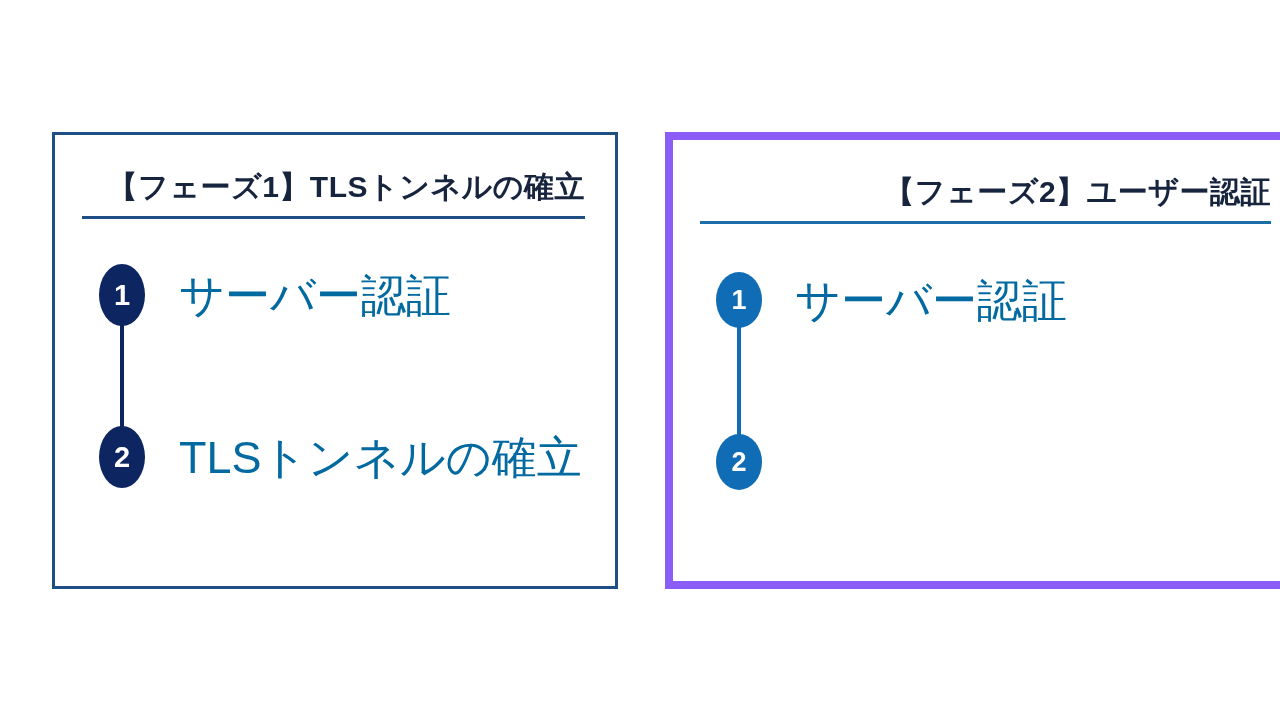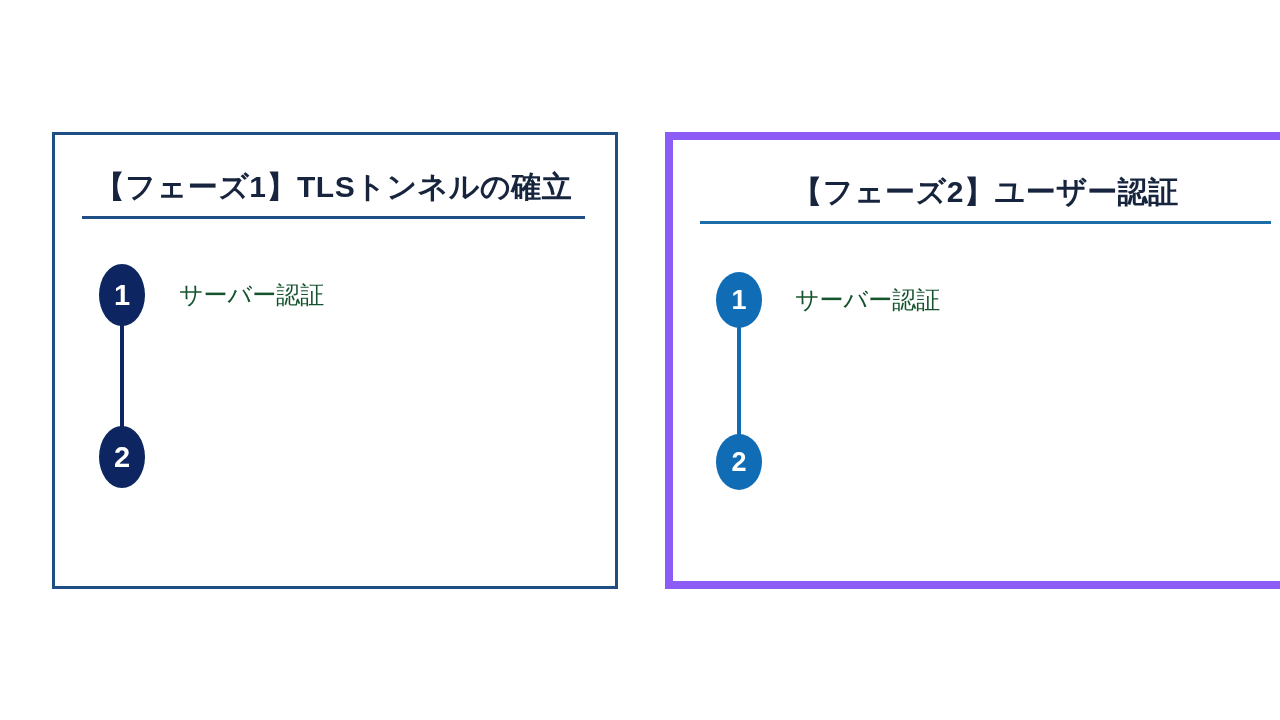--- a/index.html
+++ b/index.html
@@ -41,21 +41,21 @@
     height: 457px;
     border: 8px solid #8b5cf6;
   }
 
   
   .panel-title-wrap {
     position: absolute;
     left: 27px;
     right: 30px;
     top: 33px;
-    text-align: center;
+    text-align: right;
   }
   .panel-title {
     font-size: 30px;
     font-weight: bold;
     letter-spacing: 0.5px;
     white-space: nowrap;
     line-height: 1.25;
   }
   #panel-phase1 .panel-title { color: #17243d; }
   #panel-phase2 .panel-title { color: #17243d; }
@@ -131,22 +131,22 @@
     height: 155px;
     background: #0d2560;
   }
   #panel-phase2 .connector {
     top: 25px;
     height: 158px;
     background: #0f6cb5;
   }
 
   .step-label {
-    font-size: 24px;
-    color: #14532d;
+    font-size: 45px;
+    color: #0369a1;
     white-space: nowrap;
     line-height: 1;
   }
   #panel-phase1 .step-label { margin-left: 34px; }
   #panel-phase2 .step-label { margin-left: 33px; }
 </style>
 </head>
 <body>
 
 <div id="canvas">
@@ -165,20 +165,21 @@
           <div class="connector"></div>
           <div class="step-badge">1</div>
         </div>
         <div class="step-label">サーバー認証</div>
       </div>
 
       <div class="step-row second">
         <div class="badge-col">
           <div class="step-badge">2</div>
         </div>
+        <div class="step-label">TLSトンネルの確立</div>
       </div>
 
     </div>
   </div>
 
   <div class="panel" id="panel-phase2">
 
     <div class="panel-title-wrap">
       <div class="panel-title">【フェーズ2】ユーザー認証</div>
       <div class="title-rule"></div>

